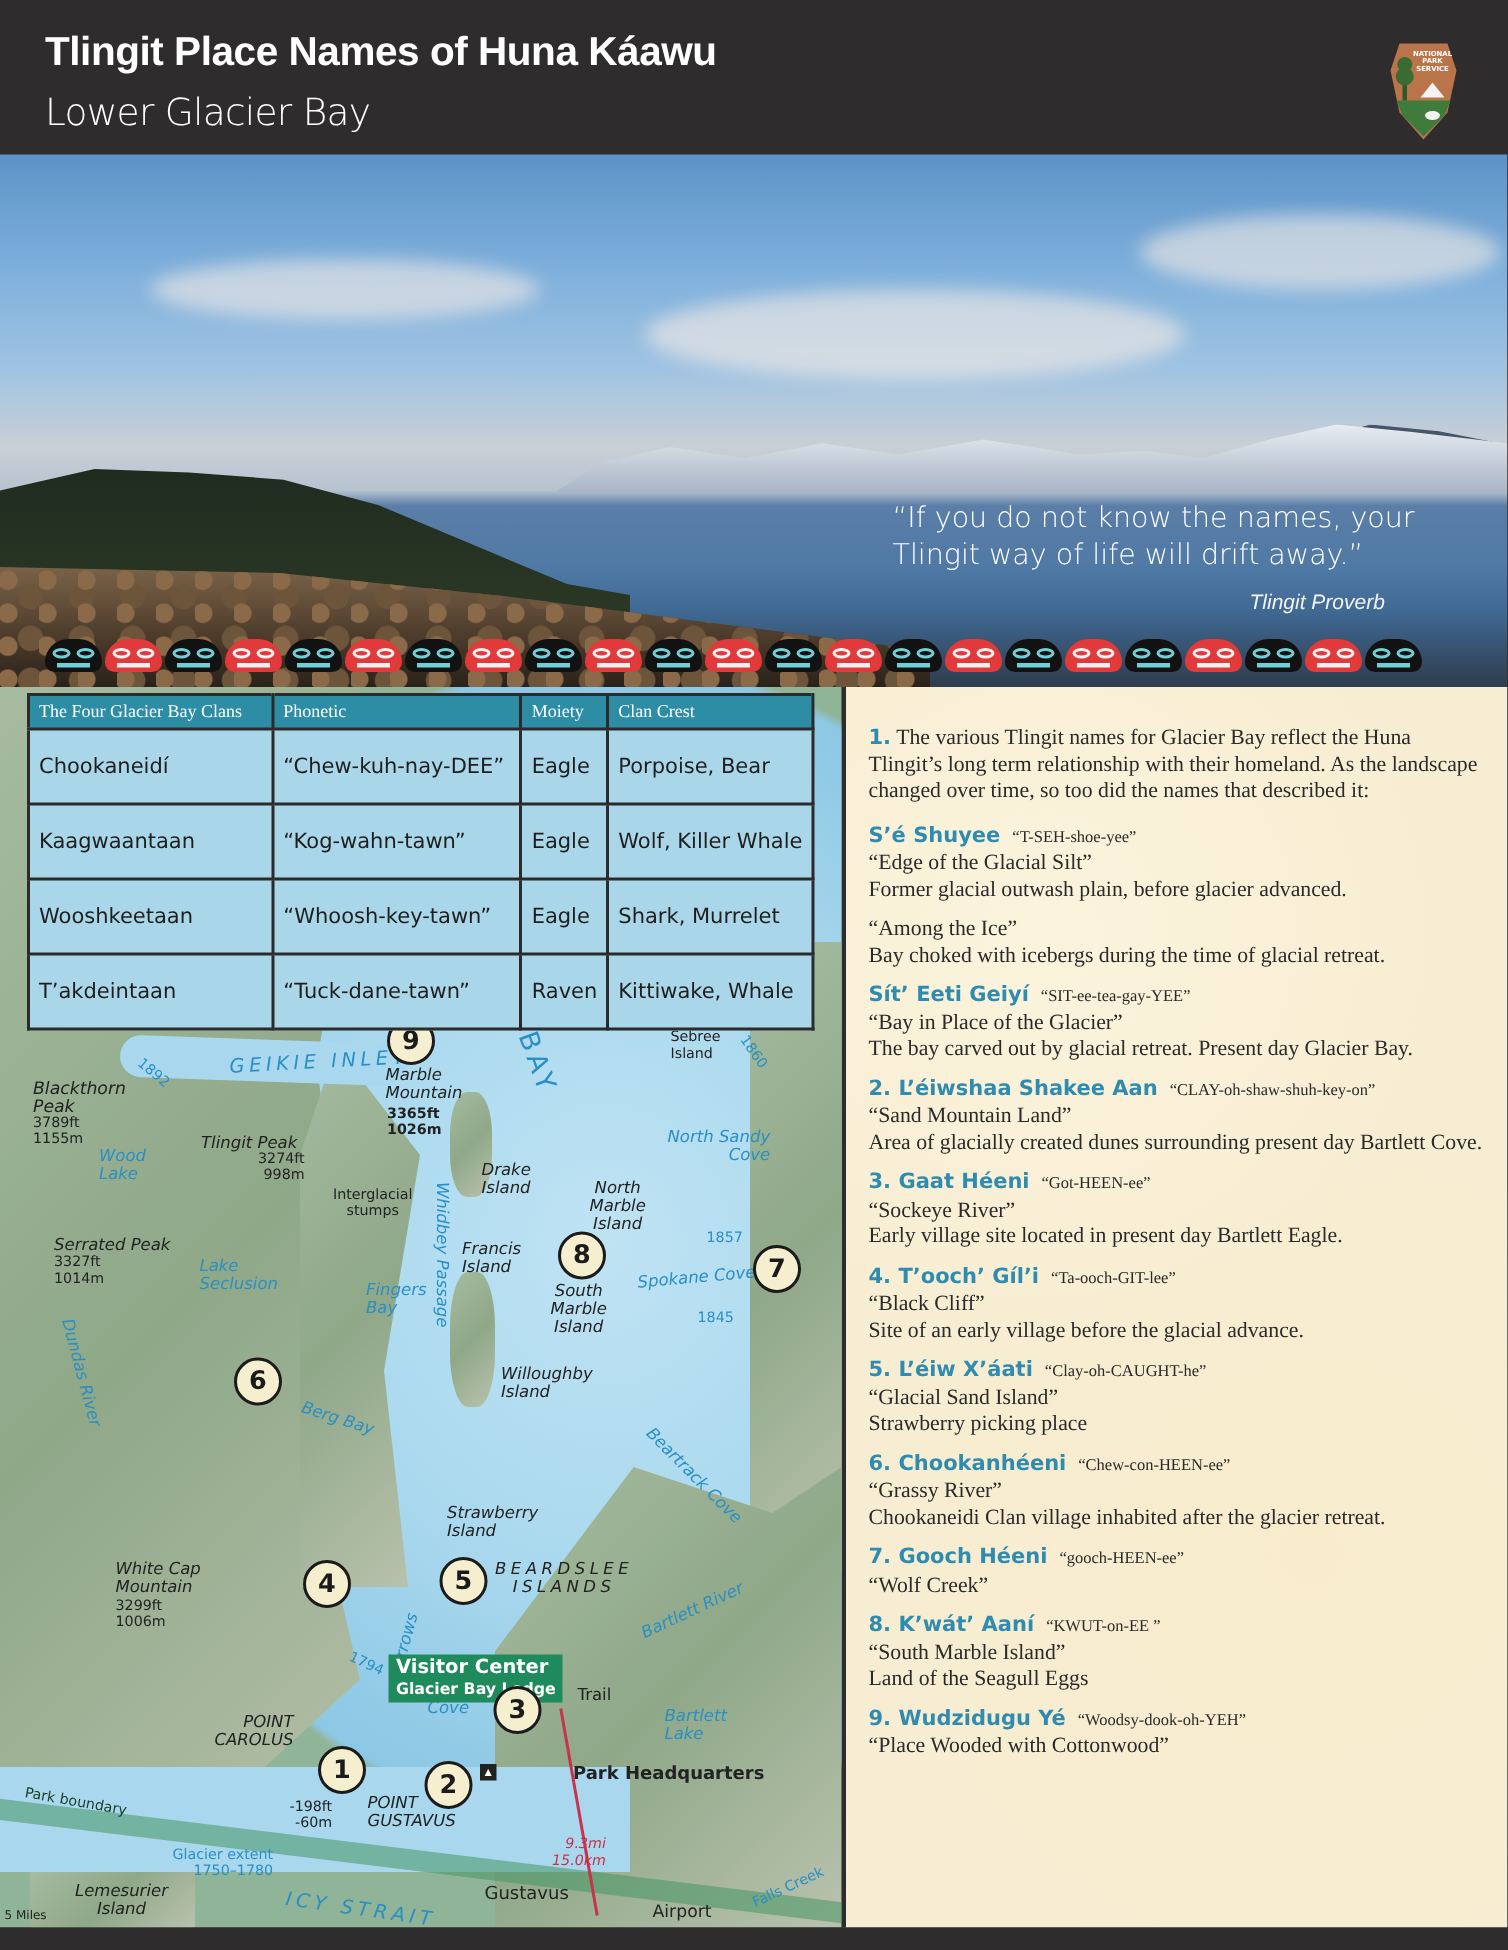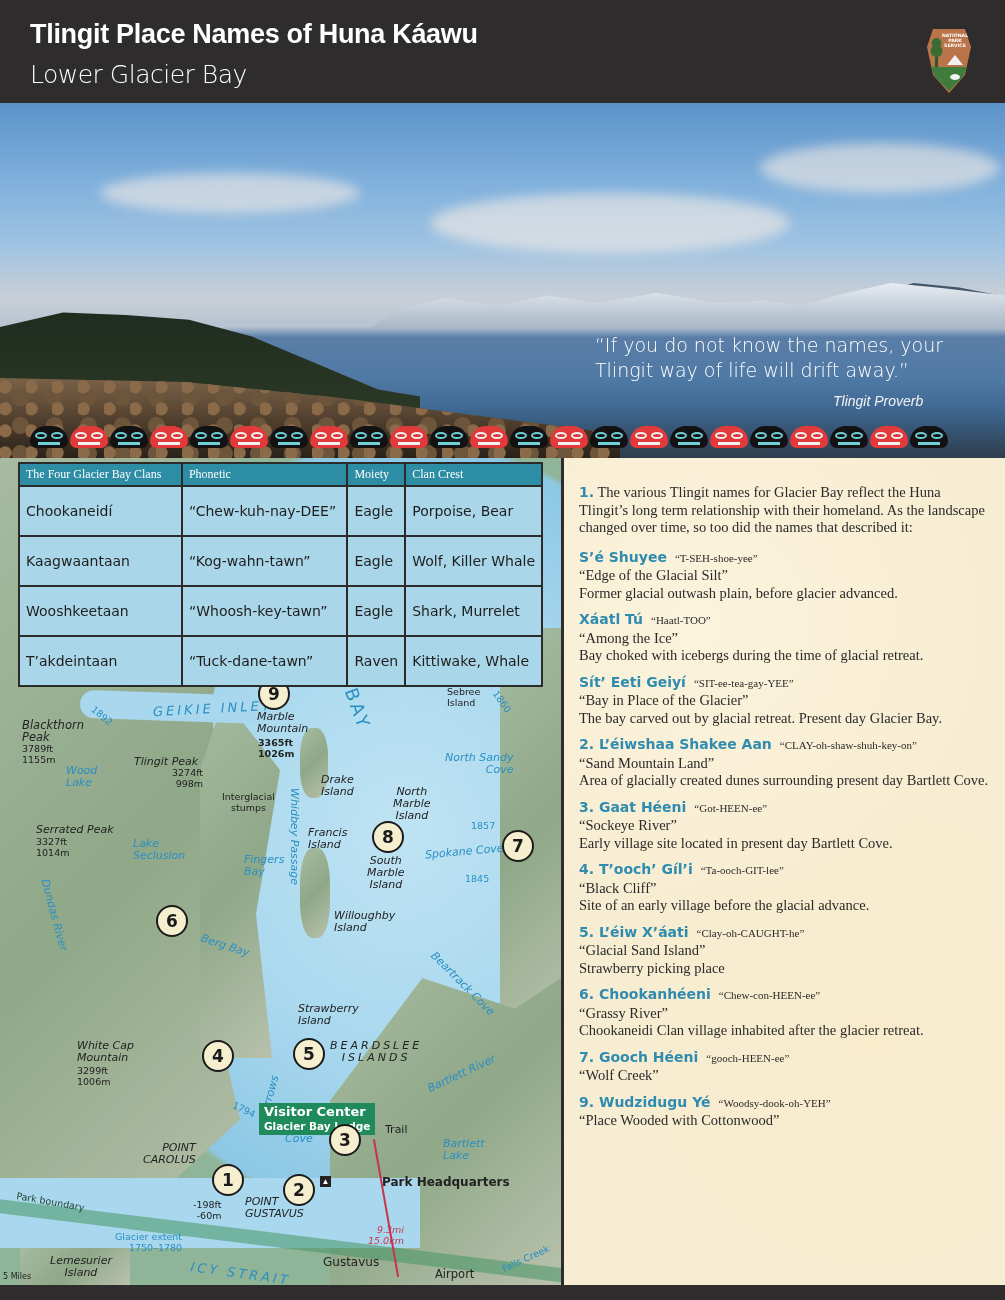--- a/index.html
+++ b/index.html
@@ -388,38 +388,37 @@
     <span class="num">1.</span>
     <span>The various Tlingit names for Glacier Bay reflect the Huna Tlingit’s long term relationship with their homeland. As the landscape changed over time, so too did the names that described it:</span>
   </div>
   <div id="entry-list">
       <div class="entry">
         <span class="head"><span class="name">S’é Shuyee</span><span class="phon">“T-SEH-shoe-yee”</span></span>
         <span style="display:block">“Edge of the Glacial Silt”</span>
         <span style="display:block">Former glacial outwash plain, before glacier advanced.</span>
       </div>
       <div class="entry">
-        <span class="head"><span class="name">Xáatl Tú</span><span class="phon">“Haatl-TOO”</span></span>
         <span style="display:block">“Among the Ice”</span>
         <span style="display:block">Bay choked with icebergs during the time of  glacial retreat.</span>
       </div>
       <div class="entry">
         <span class="head"><span class="name">Sít’ Eeti Geiyí</span><span class="phon">“SIT-ee-tea-gay-YEE”</span></span>
         <span style="display:block">“Bay in Place of the Glacier”</span>
         <span style="display:block">The bay carved out by glacial retreat.  Present day Glacier Bay.</span>
       </div>
       <div class="entry">
         <span class="head"><span class="name">2. L’éiwshaa Shakee Aan</span><span class="phon">“CLAY-oh-shaw-shuh-key-on”</span></span>
         <span style="display:block">“Sand Mountain Land”</span>
         <span style="display:block">Area of glacially created dunes surrounding present day Bartlett Cove.</span>
       </div>
       <div class="entry">
         <span class="head"><span class="name">3. Gaat Héeni</span><span class="phon">“Got-HEEN-ee”</span></span>
         <span style="display:block">“Sockeye River”</span>
-        <span style="display:block">Early village site located in present day Bartlett Cove.</span>
+        <span style="display:block">Early village site located in present day Bartlett Eagle.</span>
       </div>
       <div class="entry">
         <span class="head"><span class="name">4. T’ooch’ Gíl’i</span><span class="phon">“Ta-ooch-GIT-lee”</span></span>
         <span style="display:block">“Black Cliff”</span>
         <span style="display:block">Site of an early village before the glacial advance.</span>
       </div>
       <div class="entry">
         <span class="head"><span class="name">5. L’éiw X’áati</span><span class="phon">“Clay-oh-CAUGHT-he”</span></span>
         <span style="display:block">“Glacial Sand Island”</span>
         <span style="display:block">Strawberry picking place</span>
@@ -427,19 +426,24 @@
       <div class="entry">
         <span class="head"><span class="name">6. Chookanhéeni</span><span class="phon">“Chew-con-HEEN-ee”</span></span>
         <span style="display:block">“Grassy River”</span>
         <span style="display:block">Chookaneidi Clan village inhabited after the glacier retreat.</span>
       </div>
       <div class="entry">
         <span class="head"><span class="name">7. Gooch Héeni</span><span class="phon">“gooch-HEEN-ee”</span></span>
         <span style="display:block">“Wolf Creek”</span>
       </div>
       <div class="entry">
+        <span class="head"><span class="name">8.  K’wát’ Aaní</span><span class="phon">“KWUT-on-EE ”</span></span>
+        <span style="display:block">“South Marble Island”</span>
+        <span style="display:block">Land of the Seagull Eggs</span>
+      </div>
+      <div class="entry">
         <span class="head"><span class="name">9. Wudzidugu Yé</span><span class="phon">“Woodsy-dook-oh-YEH”</span></span>
         <span style="display:block">“Place Wooded with Cottonwood”</span>
       </div>
     </div>
 </div>
 
 <div class="footer"></div>
 
 </body></html>

